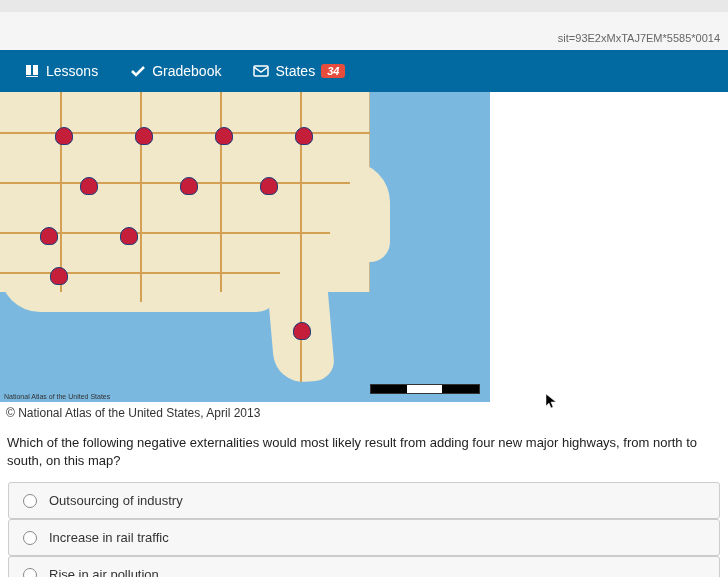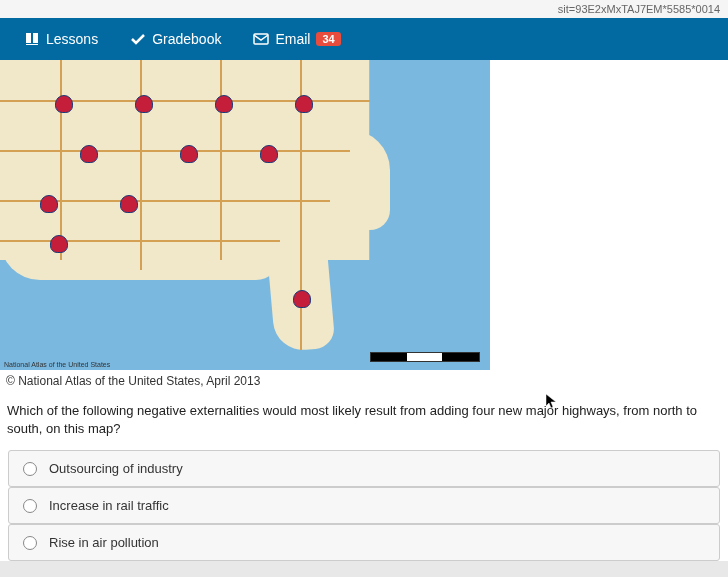--- a/index.html
+++ b/index.html
@@ -1,21 +1,21 @@
 <!DOCTYPE html>
 <html><head>
 <meta charset="utf-8">
 <style>
 * { margin: 0; padding: 0; box-sizing: border-box; }
 body { font-family: Arial, Helvetica, sans-serif; background: #e8e8e8; width: 728px; height: 577px; overflow: hidden; }
-.url-bar { background: #f5f5f5; color: #666; font-size: 11px; padding: 2px 8px; text-align: right; height: 18px; line-height: 14px; }
+.url-bar { background: #f5f5f5; color: #666; font-size: 11px; padding: 19px 8px; text-align: right; height: 18px; line-height: 14px; margin-top: 12px; }
 .navbar { background: #0369a1; color: #fff; display: flex; align-items: center; padding: 6px 10px; gap: 4px; height: 42px; }
 .nav-item { display: flex; align-items: center; gap: 6px; padding: 6px 14px; font-size: 14px; font-weight: 500; cursor: pointer; color: #fff; border-radius: 3px; }
 .nav-icon { display: inline-flex; width: 16px; height: 16px; align-items: center; justify-content: center; }
-.badge { background: #e74c3c; color: #fff; font-size: 11px; padding: 1px 6px; border-radius: 3px; font-weight: bold; }
+.badge { background: #e74c3c; color: #fff; font-size: 11px; padding: 1px 6px; border-radius: 3px; font-weight: bold; font-style: italic; }
 .caret { width: 0; height: 0; border-left: 4px solid transparent; border-right: 4px solid transparent; border-top: 5px solid #fff; margin-left: 4px; }
 .content { background: #fff; padding: 0; }
 .map-container { width: 490px; height: 310px; background: #7ab8e0; position: relative; overflow: hidden; }
 .landmass { position: absolute; top: 0; left: 0; width: 370px; height: 200px; background: #f0e8c8; border-right: 1px solid #c8b890; }
 .florida { position: absolute; top: 160px; left: 270px; width: 60px; height: 130px; background: #f0e8c8; border-radius: 0 0 20px 30px; transform: rotate(-5deg); }
 .coast-ga { position: absolute; top: 70px; left: 310px; width: 80px; height: 100px; background: #f0e8c8; border-radius: 0 40px 20px 0; }
 .gulf-coast { position: absolute; top: 180px; left: 0; width: 280px; height: 40px; background: #f0e8c8; border-radius: 0 0 30px 50px; }
 .highway { position: absolute; background: #d4a054; height: 2px; }
 .highway-v { position: absolute; background: #d4a054; width: 2px; }
 .interstate-shield { position: absolute; width: 18px; height: 18px; background: #c41e3a; border-radius: 50% 50% 40% 40%; border: 1px solid #1a3a7a; }
@@ -51,21 +51,21 @@
     </span>
     <span>Gradebook</span>
   </div>
   <div class="nav-item">
     <span class="nav-icon">
       <svg width="16" height="16" viewBox="0 0 16 16">
           <rect x="1" y="3" width="14" height="10" rx="1" fill="none" stroke="#fff" stroke-width="1.5"></rect>
           <path d="M1 4l7 5 7-5" stroke="#fff" stroke-width="1.5" fill="none"></path>
         </svg>
     </span>
-    <span>Email</span>
+    <span>States</span>
     <span class="badge">34</span>
   </div>
 </div>
 
 <div class="content">
   <div class="map-container">
     <div class="landmass"></div>
     <div class="coast-ga"></div>
     <div class="gulf-coast"></div>
     <div class="florida"></div>

